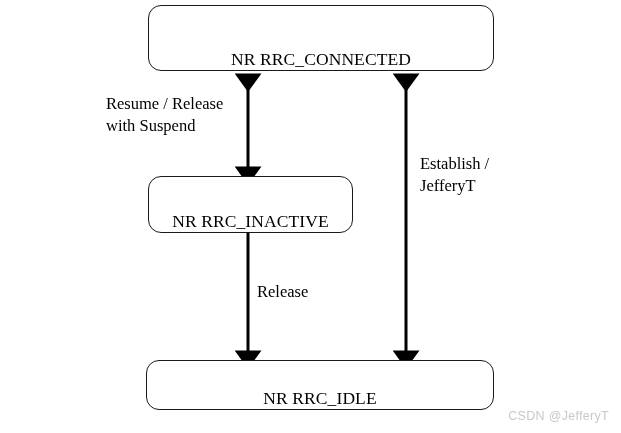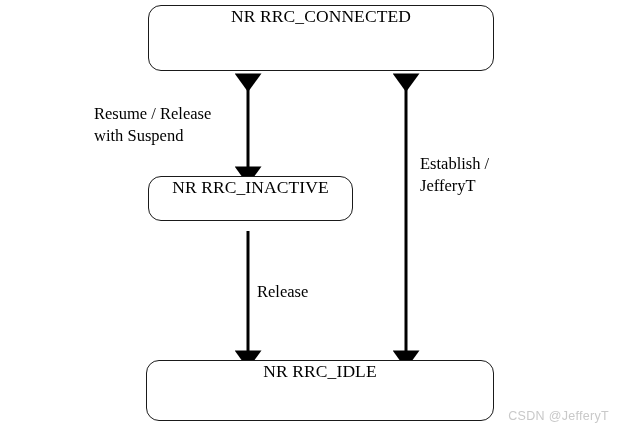--- a/index.html
+++ b/index.html
@@ -15,67 +15,66 @@
     overflow: hidden;
     font-family: "Liberation Serif", "DejaVu Serif", serif;
   }
   .state-box {
     position: absolute;
     box-sizing: border-box;
     border: 1.4px solid #1a1a1a;
     border-radius: 13px;
     background: #ffffff;
     display: flex;
-    align-items: flex-start;
+    align-items: flex-end;
     justify-content: center;
     color: #000000;
     font-size: 17.5px;
     letter-spacing: 0.1px;
     white-space: nowrap;
     z-index: 3;
   }
   #box-connected {
     left: 148px;
     top: 5px;
     width: 346px;
     height: 66px;
   }
   #box-inactive {
     left: 148px;
     top: 176px;
     width: 205px;
-    height: 45px;
+    height: 57px;
   }
   #box-idle {
     left: 146px;
     top: 360px;
     width: 348px;
-    height: 61px;
+    height: 50px;
   }
   .arrow-svg {
     position: absolute;
     left: 0;
     top: 0;
     width: 621px;
     height: 433px;
     z-index: 1;
     pointer-events: none;
   }
   .edge-label {
     position: absolute;
     color: #000000;
     font-size: 16.5px;
     line-height: 22px;
     white-space: pre-line;
     z-index: 4;
   }
   #label-resume {
-    left: 94px;
+    left: 106px;
     top: 93px;
-    margin-top: 10px;
   }
   #label-establish {
     left: 420px;
     top: 153px;
   }
   #label-release {
     left: 257px;
     top: 281px;
   }
   #watermark {

